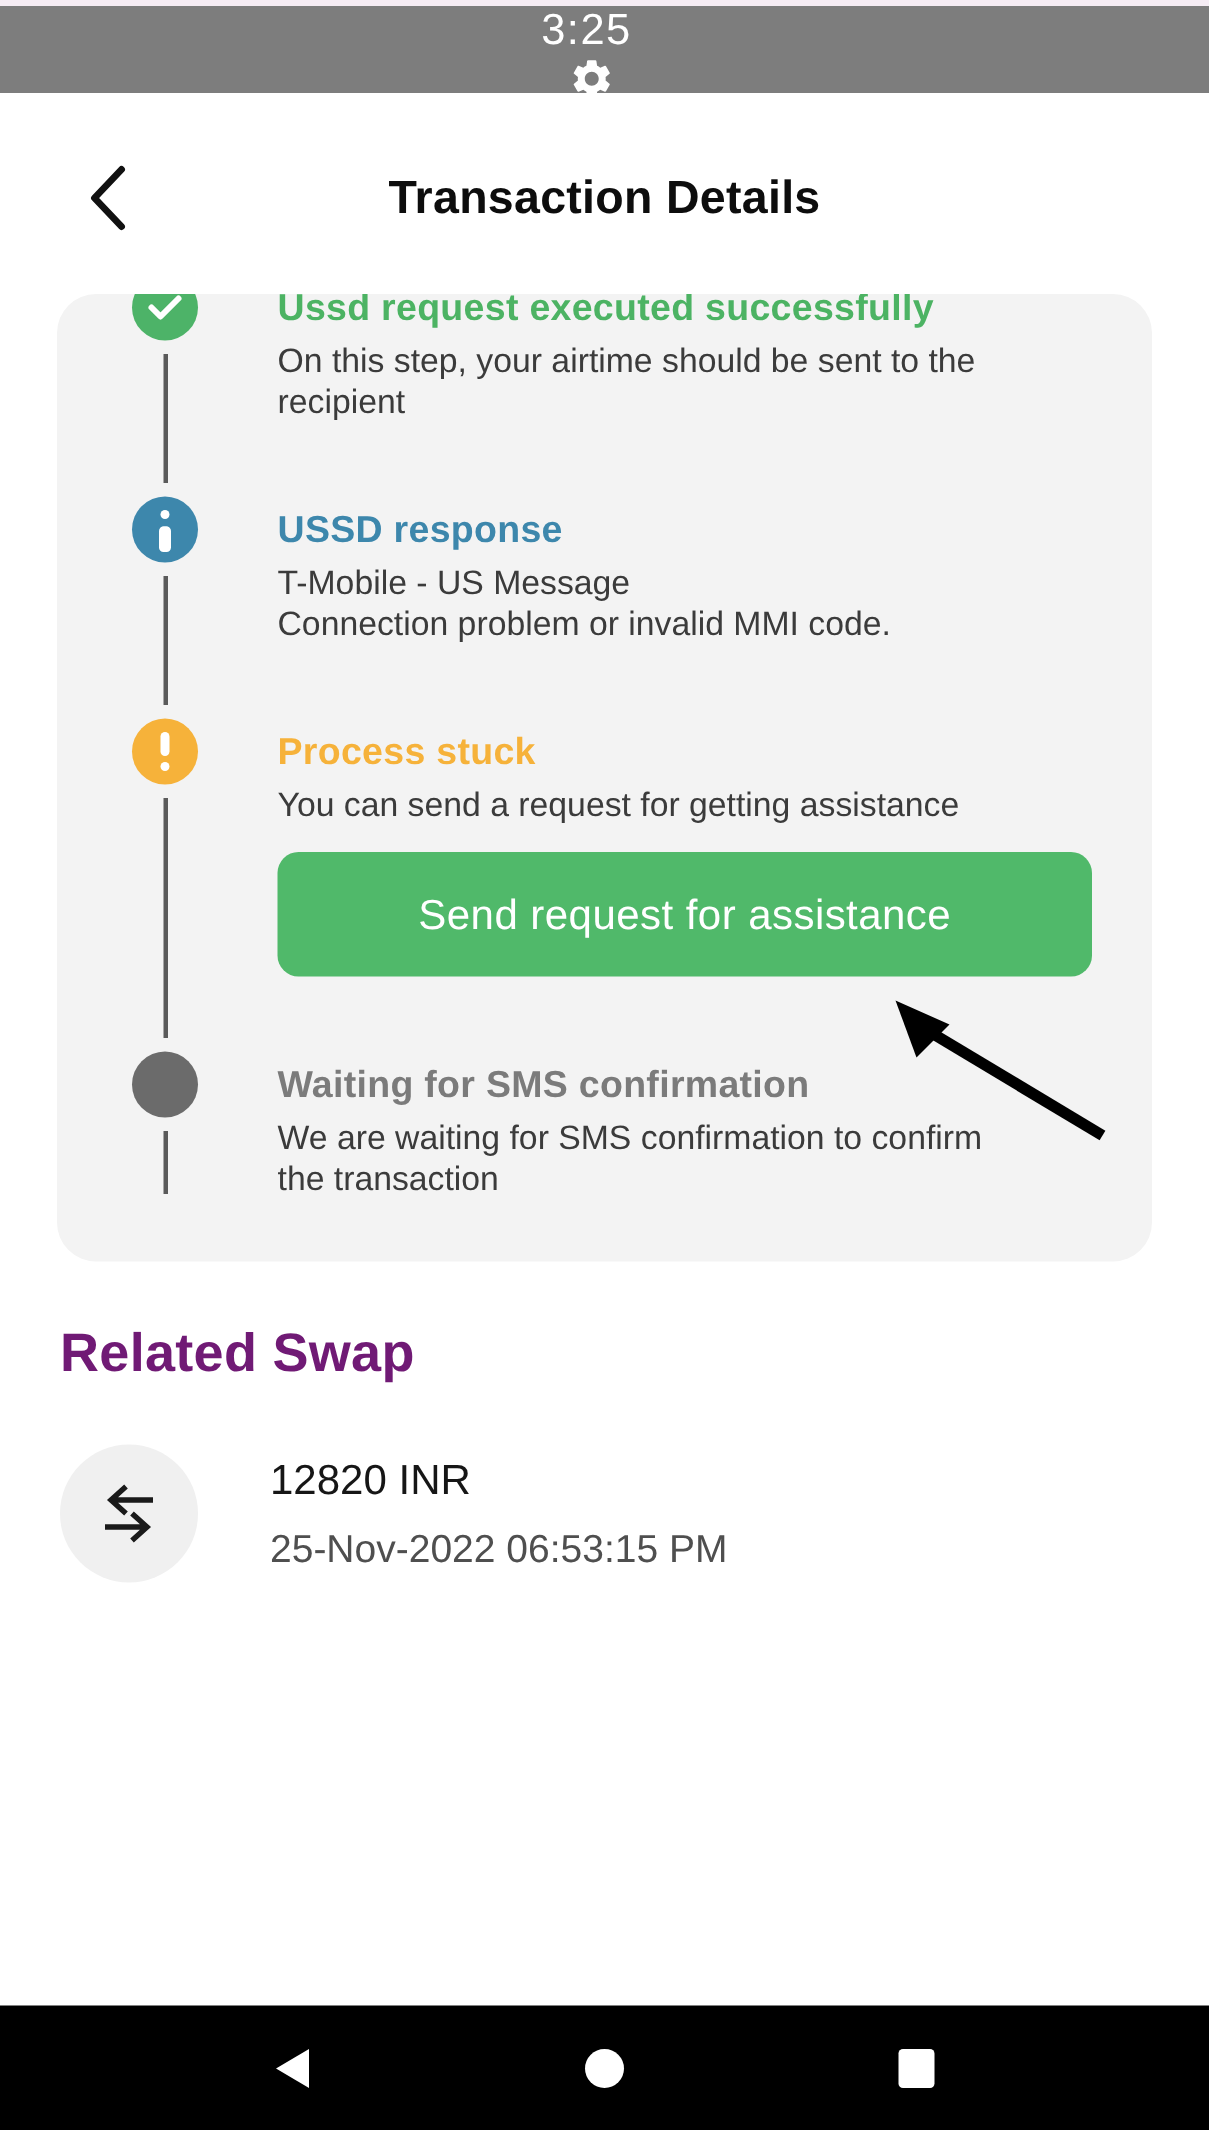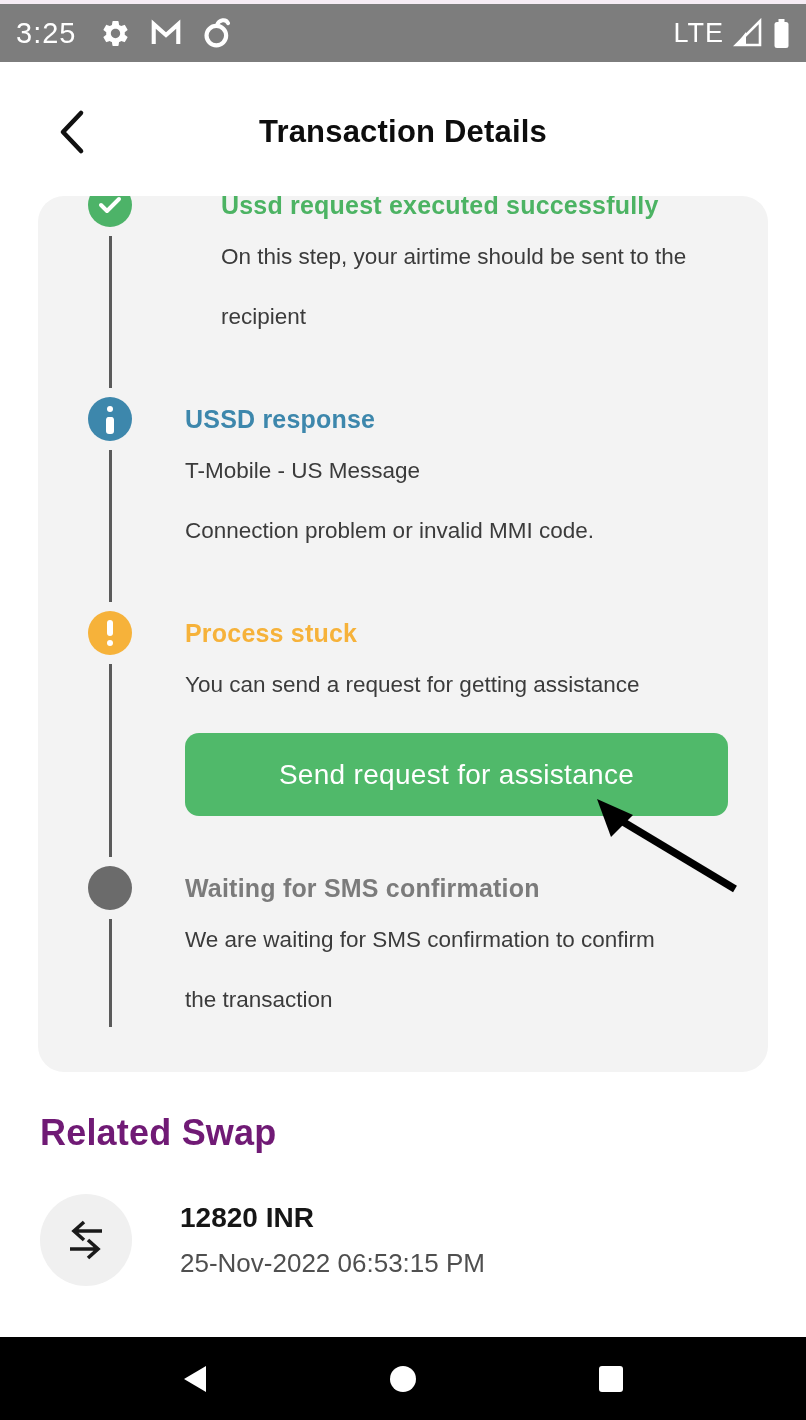--- a/index.html
+++ b/index.html
@@ -2,52 +2,52 @@
 <html style="--success: #4db368; --success_text: #4cb363; --info: #3d87ac; --warning: #f6b23a; --pending_dot: #6b6b6b; --pending_text: #7b7b7b; --body_text: #3b3b3b; --card_bg: #f3f3f3; --status_bar_bg: #7d7d7d; --top_strip: #f5ecf4; --nav_bar_bg: #000000; --button_bg: #50b96a; --button_text: #ffffff;"><head>
 <meta charset="utf-8">
 <style>
   * { margin:0; padding:0; box-sizing:border-box; }
   html,body { width:806px; }
   body { font-family:"Liberation Sans","DejaVu Sans",sans-serif; background:#fff; }
   .screen { position:relative; width:806px; height:1420px; background:#fff; overflow:hidden; }
 
   
   .top-strip { height:4px; background:var(--top_strip,#f5ecf4); }
-  .status-bar { height:58px; background:var(--status_bar_bg,#7d7d7d); display:flex; align-items:center; padding:0 16px; color:#fff; }
+  .status-bar { height:58px; background:var(--status_bar_bg,#7d7d7d); display:flex; align-items:center; padding:0 16px; color:#fff;flex-direction:column; }
   .sb-time { font-size:29px; letter-spacing:1px; margin-right:24px; }
   .sb-icon { display:flex; align-items:center; margin-right:18px; }
   .sb-right { margin-left:auto; display:flex; align-items:center; }
   .sb-lte { font-size:27px; margin-right:9px; letter-spacing:1px; }
   .sb-right .sb-icon { margin-right:10px; }
   .sb-right .sb-icon:last-child { margin-right:0; }
 
   
   .app-header { position:relative; height:72px; margin-top:34px; display:flex; align-items:center; }
   .back-btn { position:absolute; left:52px; top:10px; width:40px; height:52px; display:flex; align-items:center; justify-content:center; cursor:pointer; }
   .page-title { width:100%; text-align:center; font-size:31px; font-weight:700; color:#0d0d0d; letter-spacing:.2px; }
 
   
   .timeline-card { margin:28px 38px 0 38px; background:var(--card_bg,#f3f3f3); border-radius:26px; padding:0 40px 36px 50px; overflow:hidden; position:relative; }
   .step { display:flex; }
-  .step:first-child { margin-top:-13px;gap:36px; }
+  .step:first-child { margin-top:-13px; }
   .rail { width:44px; display:flex; flex-direction:column; align-items:center; flex-shrink:0; }
   .dot { width:44px; height:44px; border-radius:50%; flex-shrink:0; display:flex; align-items:center; justify-content:center; }
   .dot.success { background:var(--success,#4db368); }
   .dot.info    { background:var(--info,#3d87ac); }
   .dot.warning { background:var(--warning,#f6b23a); }
   .dot.pending { background:var(--pending_dot,#6b6b6b); }
   .rail-line { width:3px; flex:1; background:#5a5a5a; margin:9px 0; min-height:20px; }
   .step-content { margin-left:53px; width:565px; padding-bottom:50px; position:relative; }
   .step:last-child .step-content { padding-bottom:6px; }
   .step-title { font-size:25px; font-weight:700; line-height:44px; letter-spacing:.2px; }
   .t-success { color:var(--success_text,#4cb363); }
   .t-info    { color:var(--info,#3d87ac); }
   .t-warning { color:var(--warning,#f6b23a); }
   .t-pending { color:var(--pending_text,#7b7b7b); }
-  .step-body { font-size:22.5px; line-height:60px; color:var(--body_text,#3b3b3b); white-space:pre-line; }
+  .step-body { font-size:22.5px; line-height:27px; color:var(--body_text,#3b3b3b); white-space:pre-line; }
 
   
   .glyph-excl { position:relative; width:6px; height:26px; }
   .glyph-excl::before { content:""; position:absolute; left:0; top:0; width:6px; height:16px; border-radius:3px; background:#fff; }
   .glyph-excl::after  { content:""; position:absolute; left:0; bottom:0; width:6px; height:6px; border-radius:50%; background:#fff; }
   .glyph-info { position:relative; width:8px; height:26px; }
   .glyph-info::before { content:""; position:absolute; left:1px; top:0; width:6px; height:6px; border-radius:50%; background:#fff; }
   .glyph-info::after  { content:""; position:absolute; left:1px; bottom:0; width:6px; height:15px; border-radius:2px; background:#fff; box-shadow:0 1px 0 1px #fff; }
 
   
@@ -56,21 +56,21 @@
     font-size:28px; font-weight:300; letter-spacing:.3px; cursor:pointer; }
   .cursor-arrow { position:absolute; left:400px; top:184px; pointer-events:none; z-index:5; }
 
   
   .related { padding:0 40px; }
   .related-heading { margin-top:40px; font-size:36px; font-weight:700; color:#701a75; letter-spacing:.2px; }
   .swap-row { display:flex; align-items:center; margin-top:40px; }
   .swap-avatar { width:92px; height:92px; border-radius:50%; background:#f0f0f0; display:flex; align-items:center; justify-content:center; flex-shrink:0; }
   .swap-info { margin-left:48px; }
   .swap-line1 { display:flex; align-items:baseline; }
-  .swap-amount { font-size:28px; font-weight:700; color:#161616; }
+  .swap-amount { font-size:28px; font-weight:400; color:#161616; }
   .swap-rate { font-size:23px; color:#6a6a6a; margin-left:12px; }
   .swap-date { font-size:26px; color:#4f4f4f; margin-top:14px; }
 
   
   .nav-bar { position:absolute; left:0; bottom:0; width:806px; height:83px; background:var(--nav_bar_bg,#000);
     display:flex; align-items:center; justify-content:center; gap:174px; }
   .nav-btn { width:34px; height:34px; display:flex; align-items:center; justify-content:center; cursor:pointer; }
 </style>
 </head>
 <body>

